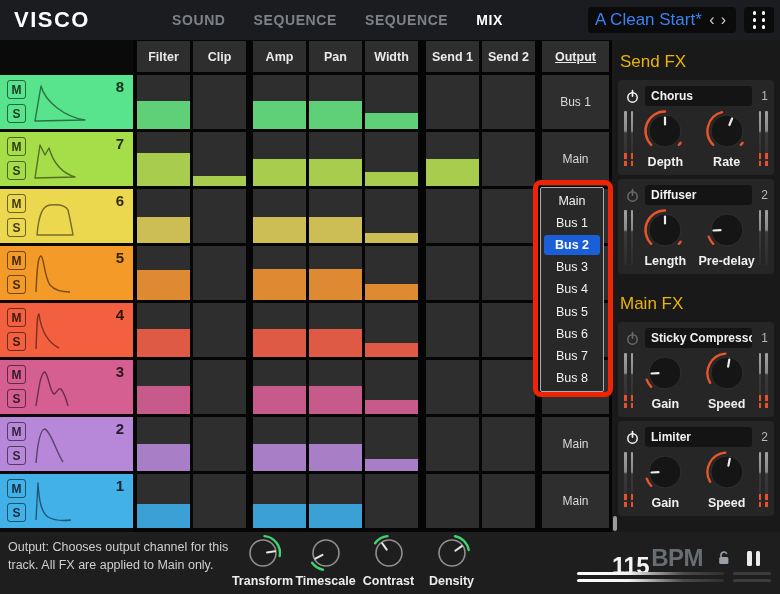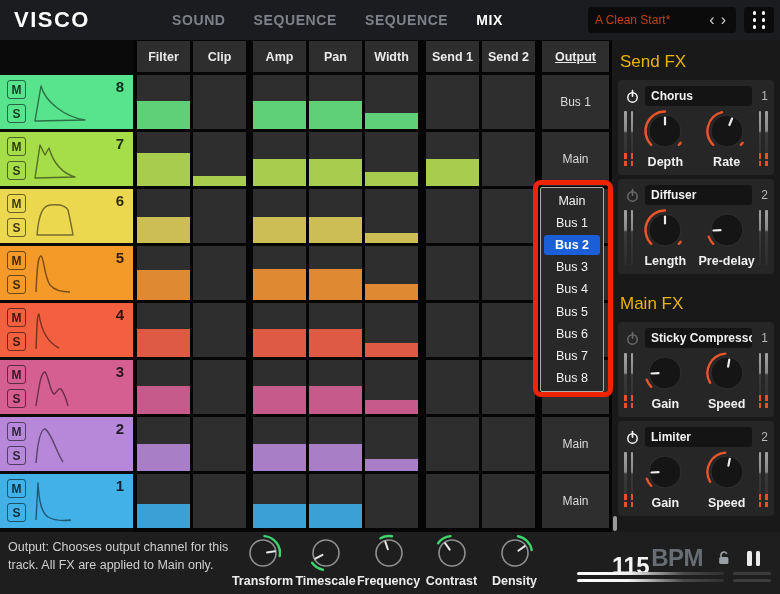--- a/index.html
+++ b/index.html
@@ -7,21 +7,21 @@
        font-family:"Liberation Sans","DejaVu Sans",sans-serif;-webkit-font-smoothing:antialiased;}
 
   
   #topbar{position:absolute;left:0;top:0;width:780px;height:40px;background:#1a1c1f;}
   .logo{position:absolute;left:14px;top:7px;font-size:22px;font-weight:800;letter-spacing:1.5px;color:#fff;}
   #tabs{position:absolute;left:172px;top:0;height:40px;display:flex;align-items:center;gap:28px;}
   .tab{font-size:14px;font-weight:700;letter-spacing:.6px;color:#7e8288;cursor:pointer;}
   .tab.active{color:#fff;}
   .preset{position:absolute;left:588px;top:7px;width:148px;height:26px;background:#0b0b0b;border-radius:4px;
           display:flex;align-items:center;padding:0 7px;box-sizing:border-box;}
-  .preset-name{flex:1;font-size:12px;color:#c2410c;white-space:nowrap;overflow:hidden;}
+  .preset-name{flex:1;font-size:17px;color:#3b82f6;white-space:nowrap;overflow:hidden;}
   .chev{color:#cfcfcf;font-size:16px;line-height:1;padding:0 3px;cursor:pointer;}
   .dots-btn{position:absolute;left:744px;top:7px;width:30px;height:26px;background:#0b0b0b;border-radius:4px;
             display:grid;place-items:center;cursor:pointer;}
   .dots{display:grid;grid-template-columns:repeat(2,4px);gap:3.5px 5px;}
   .dots i{width:3.5px;height:3.5px;background:#fff;border-radius:50%;}
 
   
   #tracks{position:absolute;left:0;top:40px;width:133px;height:492px;background:#0a0a0a;}
   .tracks-header{position:absolute;left:0;top:1px;width:133px;height:31px;background:#242424;color:#ececec;
                  font-size:13px;font-weight:700;display:flex;align-items:center;padding-left:10px;box-sizing:border-box;margin-top:36px;}
@@ -520,28 +520,20 @@
           <span><svg width="42" height="42" viewBox="0 0 42 42">
               <circle cx="21" cy="21" r="13" fill="none" stroke="#8f8f8f" stroke-width="1.6"></circle>
               <path d="M18.0 37.7 A17 17 0 0 1 7.1 30.8" fill="none" stroke="#3fd56e" stroke-width="2.4" stroke-linecap="round"></path>
               <line x1="17.5" y1="22.9" x2="10.4" y2="26.6" stroke="#e6e6e6" stroke-width="2" stroke-linecap="round"></line>
             </svg></span>
           <div class="macro-label">Timescale</div>
         </div>
         <div class="macro">
           <span><svg width="42" height="42" viewBox="0 0 42 42">
               <circle cx="21" cy="21" r="13" fill="none" stroke="#8f8f8f" stroke-width="1.6"></circle>
-              <path d="M12.5 6.3 A17 17 0 0 1 24.0 4.3" fill="none" stroke="#3fd56e" stroke-width="2.4" stroke-linecap="round"></path>
-              <line x1="19.8" y1="17.2" x2="17.3" y2="9.6" stroke="#e6e6e6" stroke-width="2" stroke-linecap="round"></line>
-            </svg></span>
-          <div class="macro-label">Frequency</div>
-        </div>
-        <div class="macro">
-          <span><svg width="42" height="42" viewBox="0 0 42 42">
-              <circle cx="21" cy="21" r="13" fill="none" stroke="#8f8f8f" stroke-width="1.6"></circle>
               <path d="M7.1 11.2 A17 17 0 0 1 19.5 4.1" fill="none" stroke="#3fd56e" stroke-width="2.4" stroke-linecap="round"></path>
               <line x1="18.7" y1="17.7" x2="14.1" y2="11.2" stroke="#e6e6e6" stroke-width="2" stroke-linecap="round"></line>
             </svg></span>
           <div class="macro-label">Contrast</div>
         </div>
         <div class="macro">
           <span><svg width="42" height="42" viewBox="0 0 42 42">
               <circle cx="21" cy="21" r="13" fill="none" stroke="#8f8f8f" stroke-width="1.6"></circle>
               <path d="M24.0 4.3 A17 17 0 0 1 37.7 18.0" fill="none" stroke="#3fd56e" stroke-width="2.4" stroke-linecap="round"></path>
               <line x1="24.3" y1="18.7" x2="30.8" y2="14.1" stroke="#e6e6e6" stroke-width="2" stroke-linecap="round"></line>

